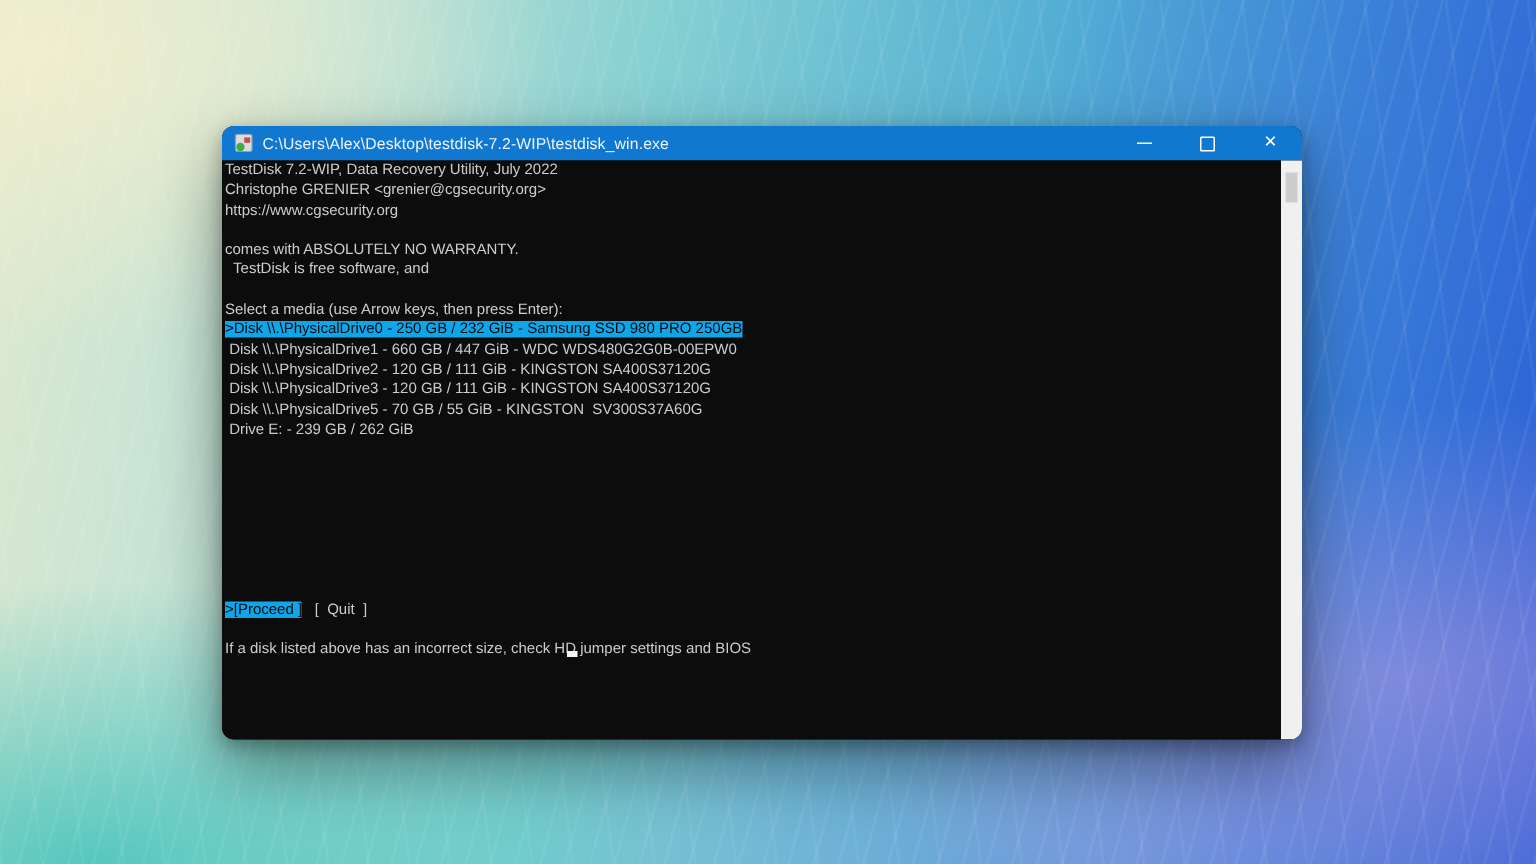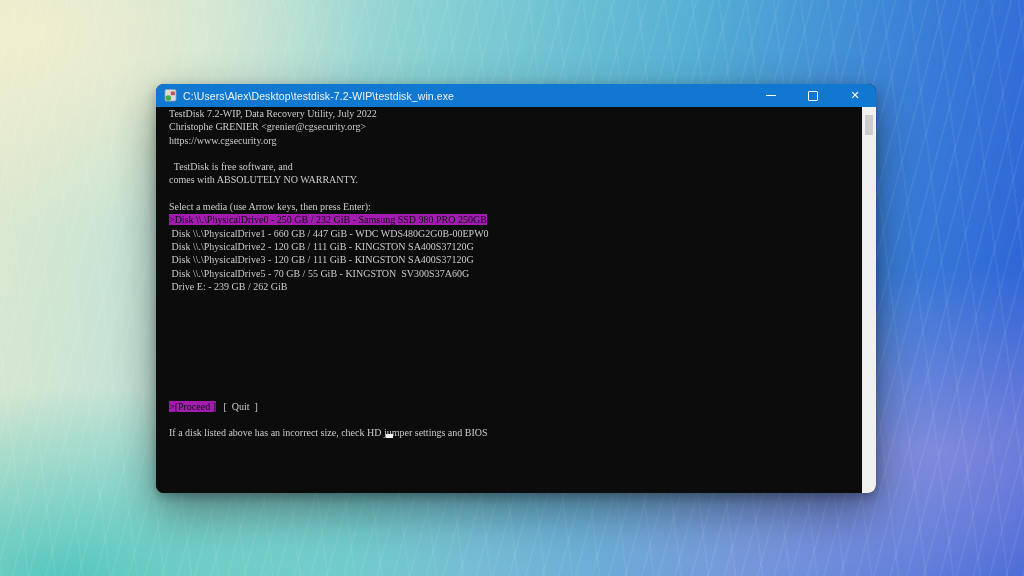--- a/index.html
+++ b/index.html
@@ -11,21 +11,21 @@
       repeating-linear-gradient(105deg, rgba(255,255,255,0.06) 0px, rgba(255,255,255,0.06) 2px, rgba(255,255,255,0) 2px, rgba(255,255,255,0) 16px),
       repeating-linear-gradient(83deg, rgba(255,255,255,0.05) 0px, rgba(255,255,255,0.05) 2px, rgba(255,255,255,0) 2px, rgba(255,255,255,0) 27px),
       radial-gradient(ellipse 60% 45% at 92% 78%, rgba(228,172,226,0.42), rgba(228,172,226,0) 70%),
       radial-gradient(ellipse 55% 40% at 72% 100%, rgba(198,162,226,0.32), rgba(198,162,226,0) 70%),
       radial-gradient(ellipse 55% 55% at 2% 6%, rgba(241,238,206,0.95), rgba(241,238,206,0) 62%),
       radial-gradient(ellipse 62% 48% at 6% 100%, rgba(58,192,186,0.80), rgba(58,192,186,0) 68%),
       linear-gradient(100deg, #dfe9cf 0%, #bfe2d6 20%, #84cfd2 40%, #55b0d4 62%, #3a7fd8 82%, #2b5ed6 100%);
   }
 
   .window{
-    position:absolute;left:156px;top:84px;width:720px;height:409px;
+    position:absolute;left:148px;top:84px;width:720px;height:409px;
     border-radius:8px;overflow:hidden;
     box-shadow:0 18px 45px rgba(0,0,0,0.40), 0 4px 12px rgba(0,0,0,0.28);
     background:#0c0c0c;
   }
 
   .titlebar{
     height:23px;background:#1178d2;display:flex;align-items:center;
     padding-left:8px;color:#eef4fb;
   }
   .title-text{
@@ -33,26 +33,26 @@
     margin-left:6px;letter-spacing:0.1px;
   }
   .controls{display:flex;height:100%;}
   .ctrl-btn{width:42px;height:100%;display:flex;align-items:center;justify-content:center;color:#ffffff;}
   .glyph-min{display:block;width:10px;height:1px;background:#ffffff;}
   .glyph-max{display:block;width:8px;height:8px;border:1px solid #ffffff;border-radius:1px;}
   .glyph-close{font-size:11px;line-height:11px;font-family:"Liberation Sans",sans-serif;}
 
   .console{
     position:relative;height:386px;background:#0c0c0c;
-    font-family:Liberation Serif, serif;
+    font-family:Liberation Sans, sans-serif;
     font-size:10px;line-height:13.3px;color:#cccccc;
-    padding-left:13px;
+    padding-left:2px;
   }
   .crow{white-space:pre;height:13.3px;}
-  .sel{background:#a21caf;color:#0c0c0c;}
+  .sel{background:#0ea5e9;color:#0c0c0c;}
 
   .cursor{position:absolute;left:230px;top:327px;width:7px;height:4px;background:#f2f2f2;}
 
   .scrollbar{position:absolute;top:0;right:0;width:14px;height:100%;background:#f0f0f0;}
   .sb-thumb{position:absolute;top:8px;left:3px;width:8px;height:20px;background:#cdcdcd;}
 </style>
 </head>
 <body>
 
 <div class="desktop">
@@ -79,22 +79,22 @@
             <span>✕</span>
           </span>
       </span>
     </div>
 
     <div class="console">
       <div class="crow">TestDisk 7.2-WIP, Data Recovery Utility, July 2022</div>
       <div class="crow">Christophe GRENIER &lt;grenier@cgsecurity.org&gt;</div>
       <div class="crow">https://www.cgsecurity.org</div>
       <div class="crow"></div>
+      <div class="crow">comes with ABSOLUTELY NO WARRANTY.</div>
       <div class="crow">  TestDisk is free software, and</div>
-      <div class="crow">comes with ABSOLUTELY NO WARRANTY.</div>
       <div class="crow"></div>
       <div class="crow">Select a media (use Arrow keys, then press Enter):</div>
 
       <div class="crow"><span class="sel">&gt;Disk \\.\PhysicalDrive0 - 250 GB / 232 GiB - Samsung SSD 980 PRO 250GB</span></div>
       <div class="crow"> Disk \\.\PhysicalDrive1 - 660 GB / 447 GiB - WDC WDS480G2G0B-00EPW0</div>
       <div class="crow"> Disk \\.\PhysicalDrive2 - 120 GB / 111 GiB - KINGSTON SA400S37120G</div>
       <div class="crow"> Disk \\.\PhysicalDrive3 - 120 GB / 111 GiB - KINGSTON SA400S37120G</div>
       <div class="crow"> Disk \\.\PhysicalDrive5 - 70 GB / 55 GiB - KINGSTON  SV300S37A60G</div>
       <div class="crow"> Drive E: - 239 GB / 262 GiB</div>
 

